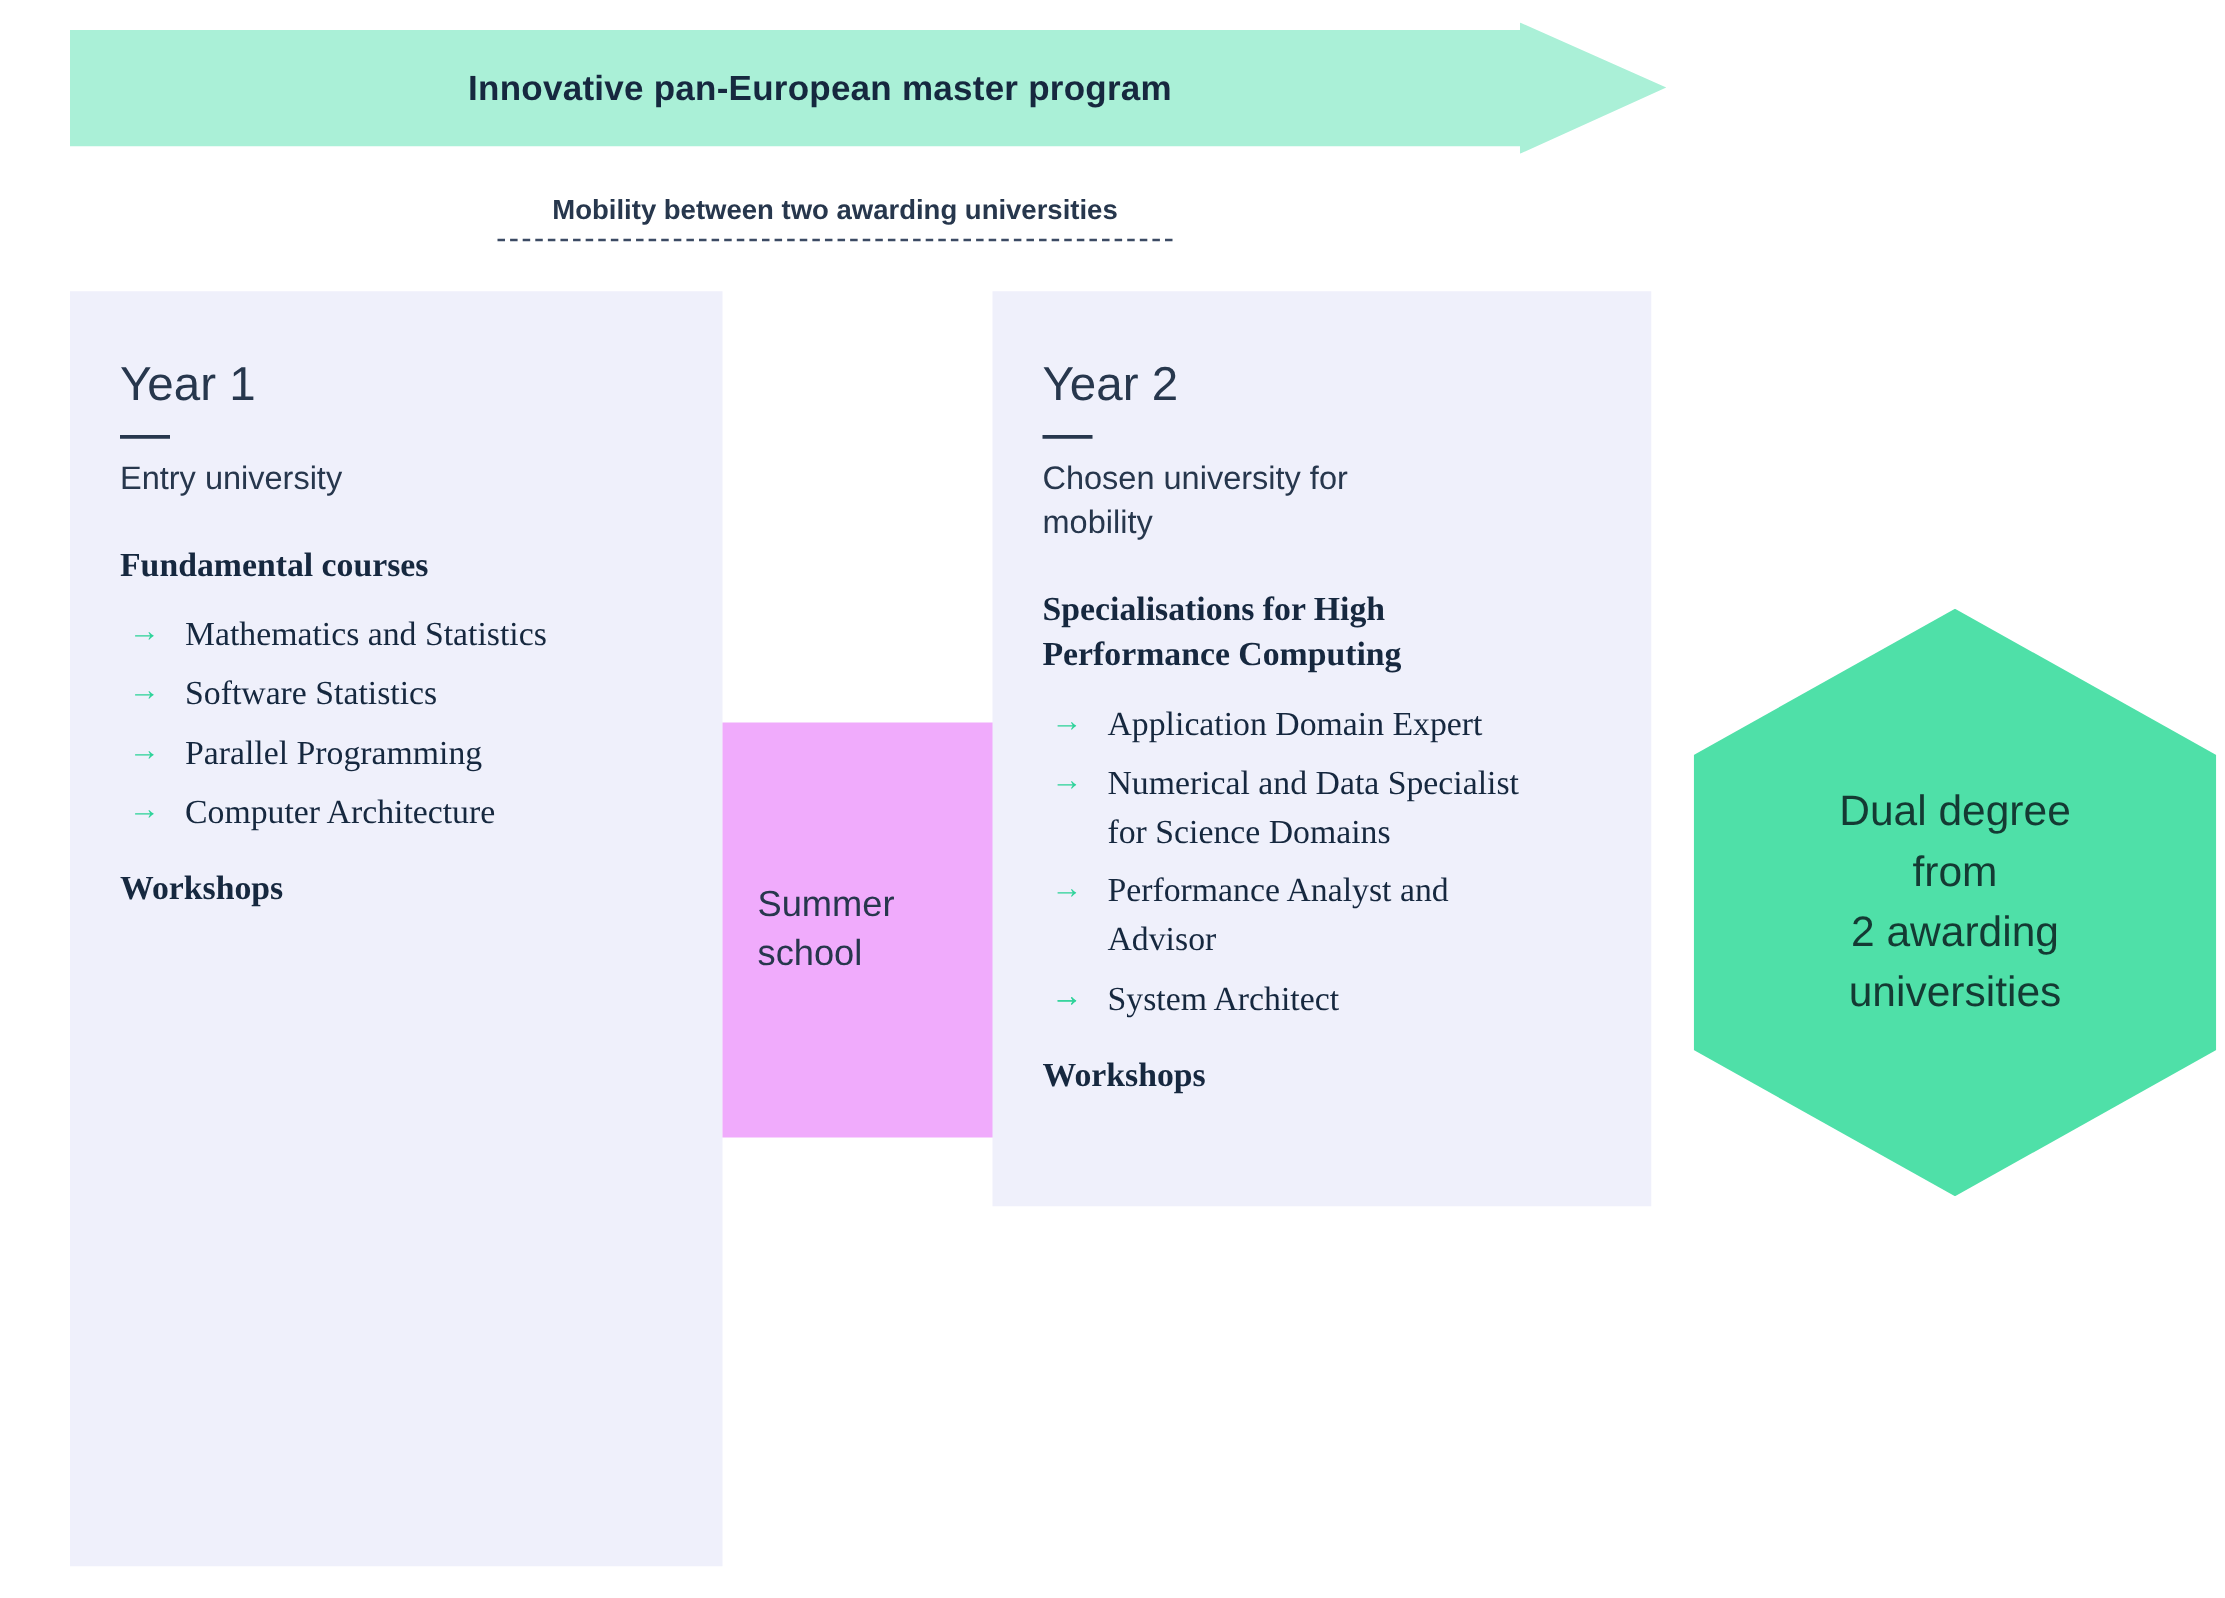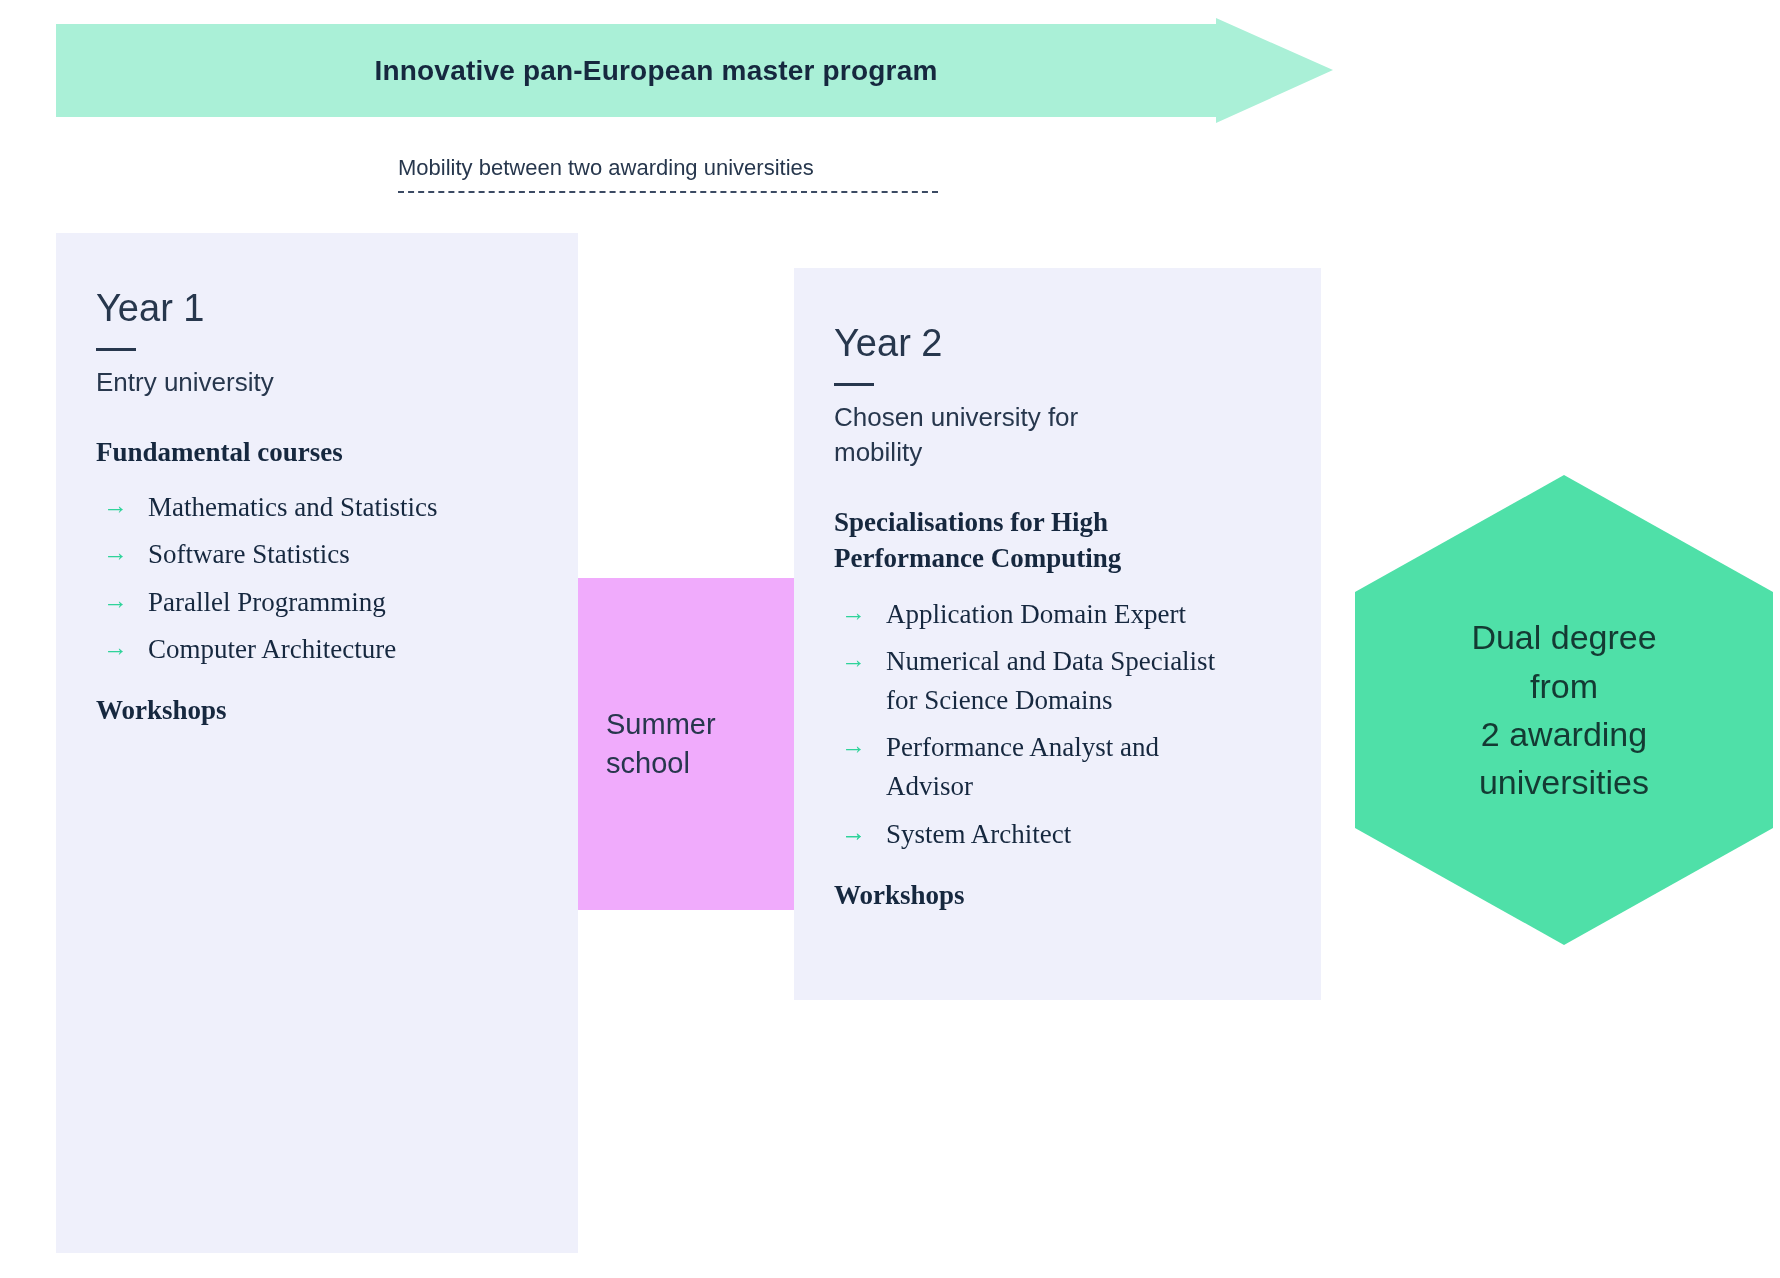--- a/index.html
+++ b/index.html
@@ -41,20 +41,22 @@
     color: #16283f;
     letter-spacing: 0.2px;
   }
 
   
   .mobility {
     position: absolute;
     left: 398px;
     top: 155px;
     width: 540px;
+    text-align: center;
+    font-weight: bold;
   }
   .mobility-text {
     font-size: 22px;
     color: #27374d;
     white-space: nowrap;
   }
   .mobility-dash {
     margin-top: 10px;
     border-top: 2px dashed #3b4a63;
     width: 540px;
@@ -69,21 +71,20 @@
     left: 56px;
     top: 233px;
     width: 522px;
     height: 1020px;
   }
   #year2-panel {
     left: 794px;
     top: 233px;
     width: 527px;
     height: 732px;
-    margin-top: 35px;
   }
   .panel-inner {
     padding: 55px 56px 0 40px;
   }
   .year-title {
     font-size: 38px;
     font-weight: normal;
     color: #27374d;
     margin: 0;
     line-height: 1.1;
@@ -156,21 +157,21 @@
     font-size: 29px;
     color: #27374d;
     line-height: 1.35;
     max-width: 140px;
   }
 
   
   #hexagon-wrap {
     position: absolute;
     left: 1355px;
-    top: 475px;
+    top: 487px;
     width: 418px;
     height: 470px;
   }
   #hexagon-wrap svg { display: block; }
   .hex-label {
     position: absolute;
     left: 0;
     top: 0;
     width: 418px;
     height: 470px;

